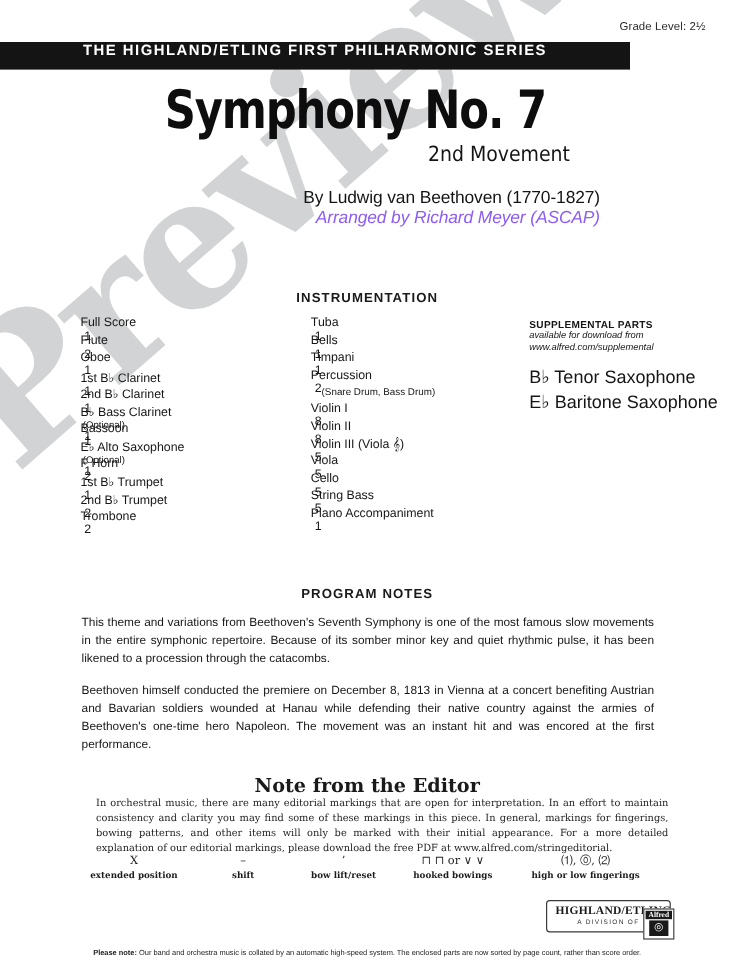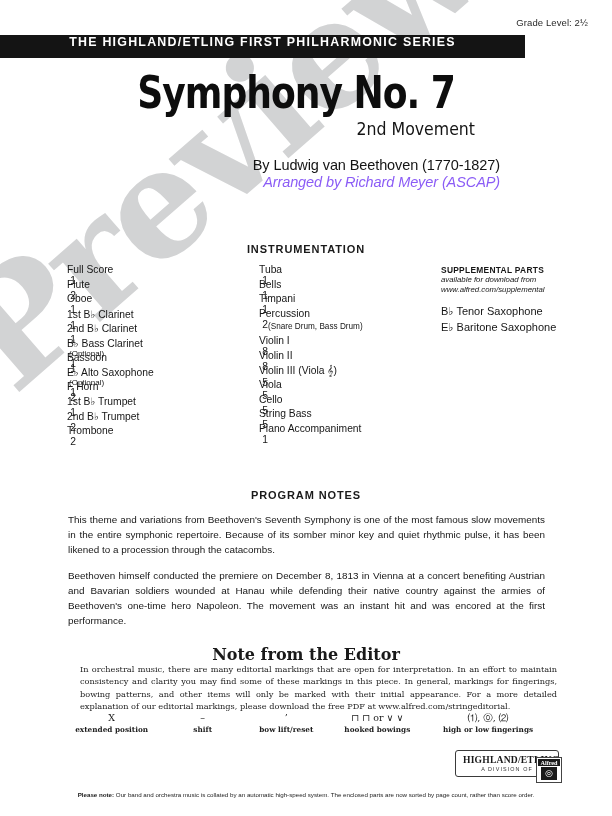--- a/index.html
+++ b/index.html
@@ -156,21 +156,21 @@
   
   #supplemental {
     position: absolute;
     left: 441px; top: 265px;
     width: 160px;
     z-index: 10;
     color: #161616;
   }
   #supp-title { font-weight: 700; font-size: 8.4px; letter-spacing: .3px; }
   .supp-note { font-size: 7.8px; font-style: italic; line-height: 1.28; }
-  .supp-item { font-size: 11px; line-height: 1.42; }
+  .supp-item { font-size: 15px; line-height: 1.42; }
   #supp-items { margin-top: 9px; }
 
   
   #program-notes-heading {
     position: absolute;
     left: 0; top: 489px; width: 612px;
     text-align: center;
     font-weight: 700;
     font-size: 11px;
     letter-spacing: .9px;

